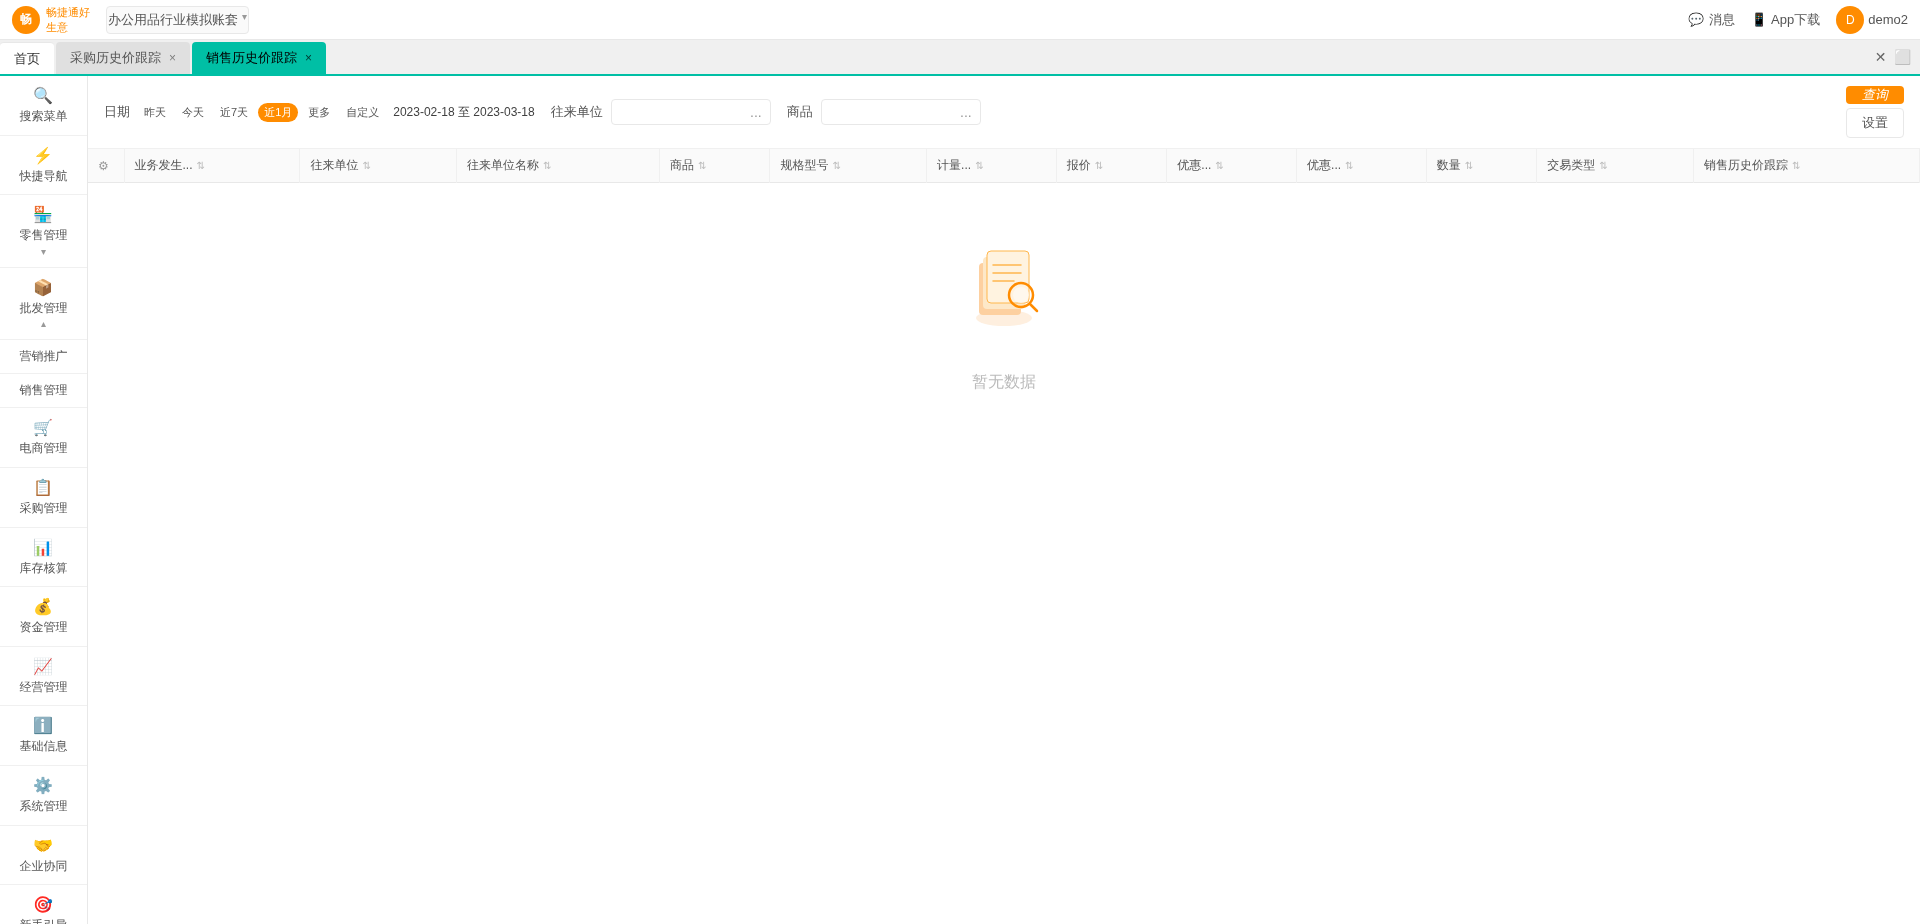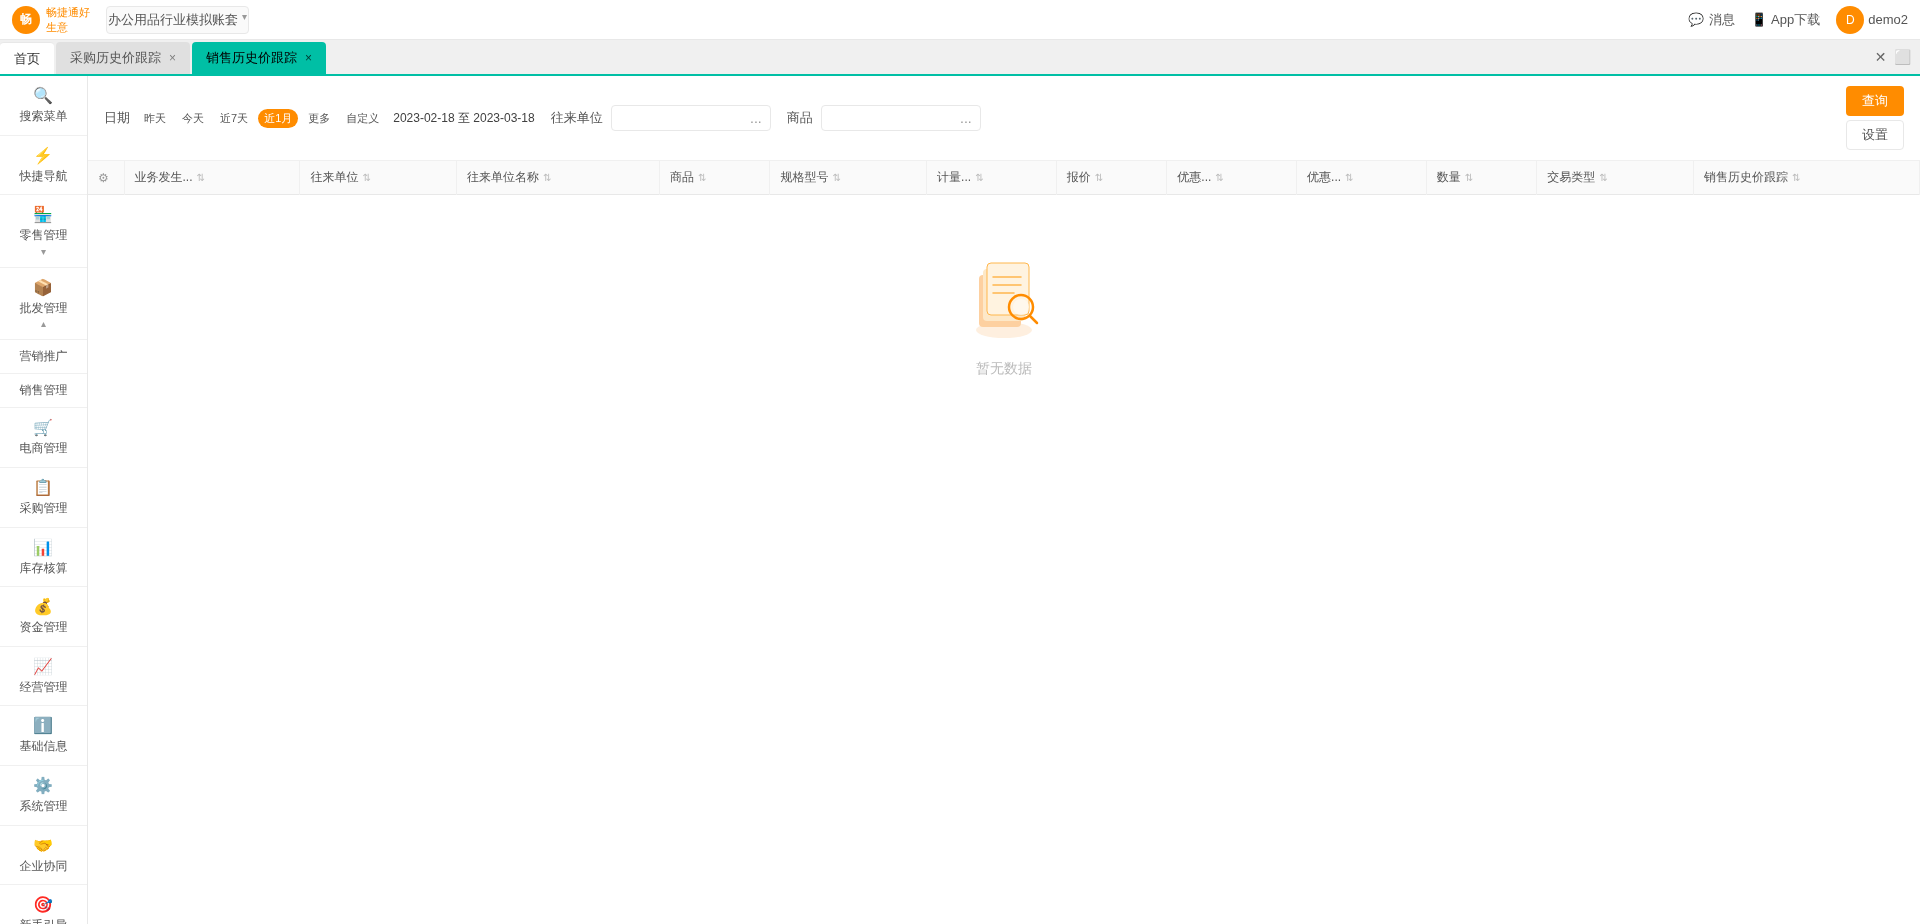--- a/index.html
+++ b/index.html
@@ -318,23 +318,24 @@
     }
     .filter-input-field .dots {
       color: #999;
       font-size: 14px;
     }
     .query-btn {
       background: #ff8c00;
       color: #fff;
       border: none;
       border-radius: 4px;
-      padding: 6px 16px;
+      padding: 0 16px;
       font-size: 13px;
       cursor: pointer;
+      font-style: italic;
     }
     .setting-btn {
       background: #fff;
       color: #555;
       border: 1px solid #e8e8e8;
       border-radius: 4px;
       padding: 5px 12px;
       font-size: 13px;
       cursor: pointer;
     }
@@ -390,22 +391,23 @@
     .empty-state {
       display: flex;
       flex-direction: column;
       align-items: center;
       justify-content: center;
       flex: 1;
       padding: 60px;
       color: #999;
     }
     .empty-text {
-      font-size: 14px;
+      font-size: 16px;
       color: #bbb;
+      margin-top: 24px;
     }
 
     
     .empty-illustration {
       margin-bottom: 12px;
     }
   </style>
 </head>
 <body>
 

